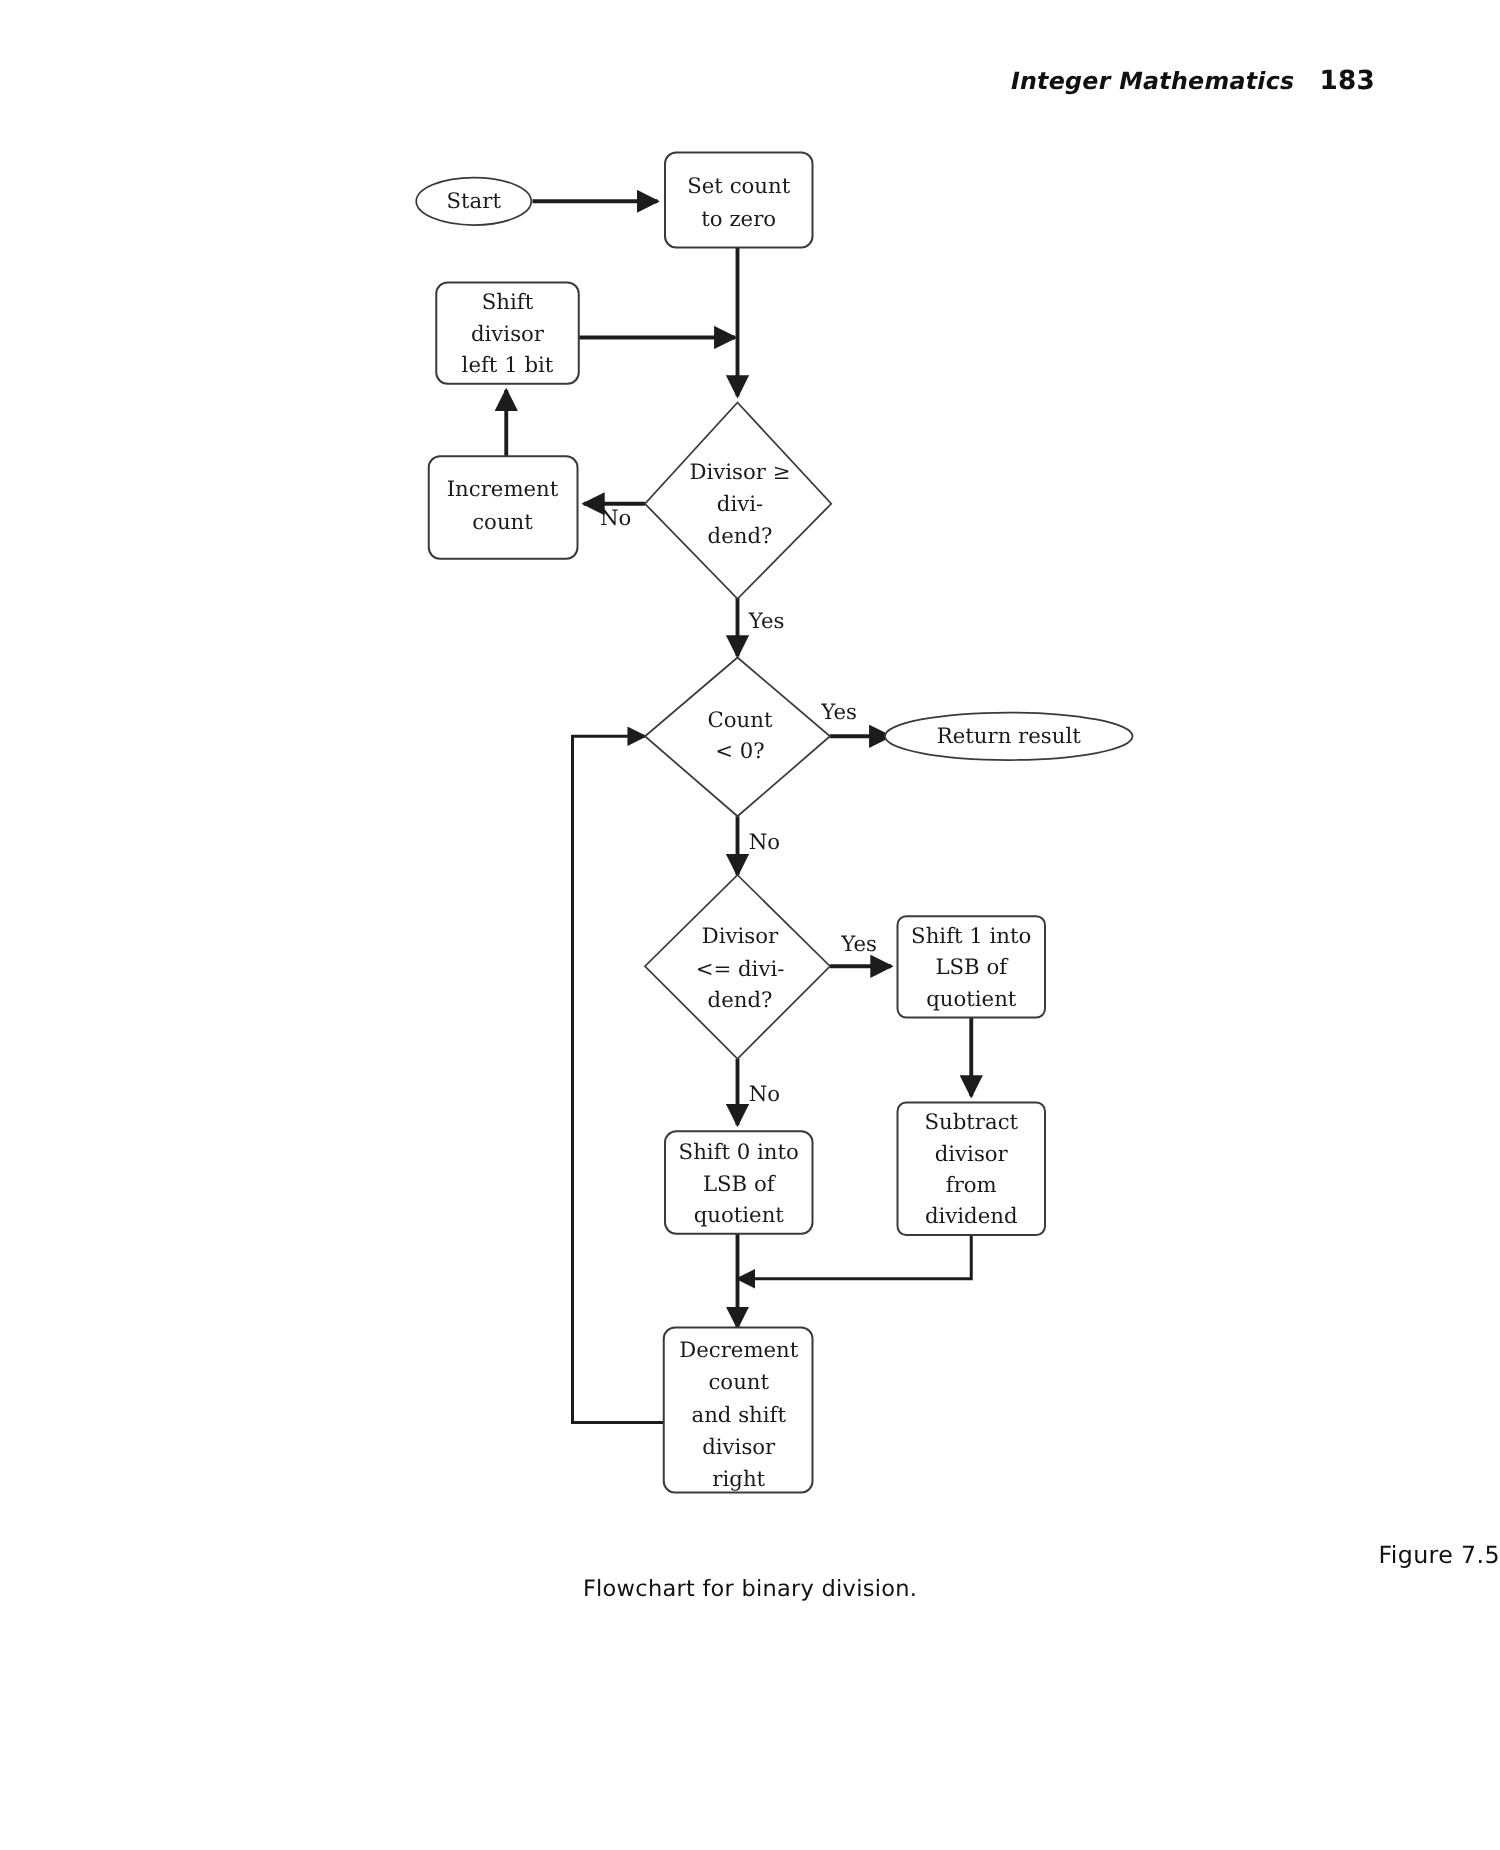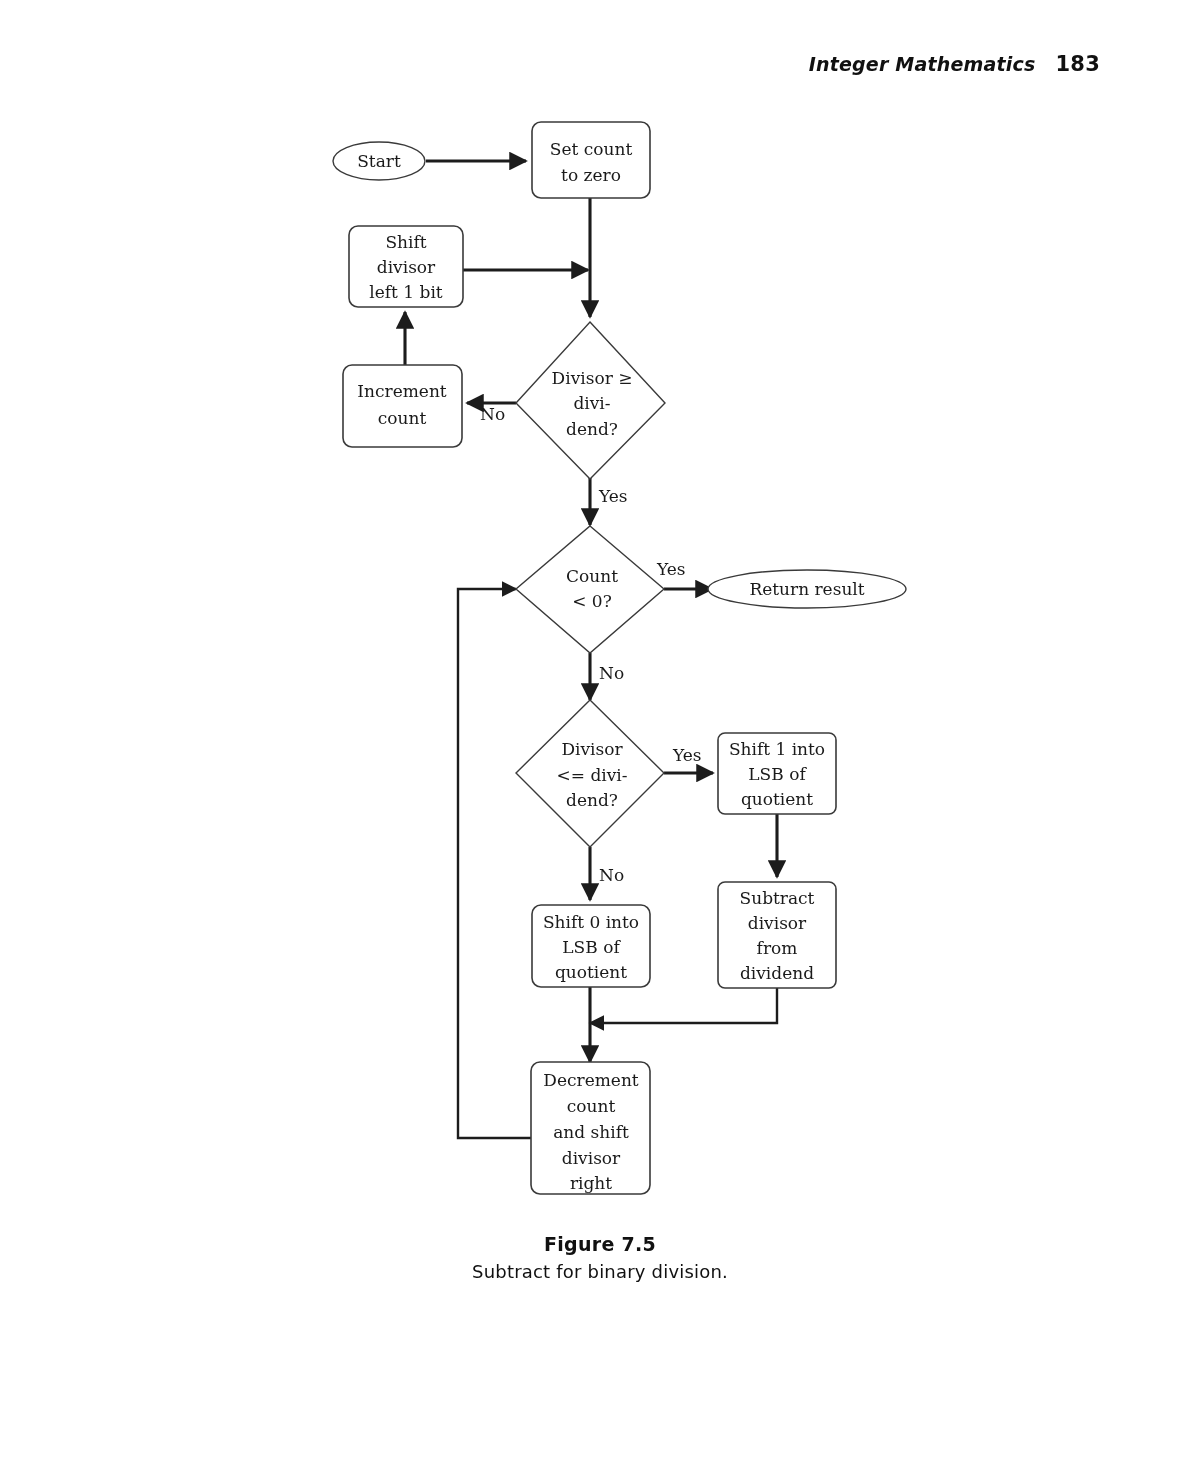--- a/index.html
+++ b/index.html
@@ -75,23 +75,24 @@
   }
   .caption {
     position: absolute;
     width: 100%;
     text-align: center;
     font-family: "DejaVu Sans", sans-serif;
     color: #111111;
   }
   .caption-title {
     top: 1233px;
-    font-weight: bold;
+    font-weight: normal;
     font-size: 19px;
     letter-spacing: 0.3px;
+    text-align: right;
   }
   .caption-sub {
     top: 1261px;
     font-size: 18px;
     letter-spacing: 0.2px;
   }
 </style>
 </head>
 <body>
 
@@ -222,15 +223,15 @@
       <text class="node-text" x="591" y="1081">Decrement</text>
       <text class="node-text" x="591" y="1107">count</text>
       <text class="node-text" x="591" y="1133">and shift</text>
       <text class="node-text" x="591" y="1159">divisor</text>
       <text class="node-text" x="591" y="1184">right</text>
     </g>
 
   </svg>
 
   <div class="caption caption-title">Figure 7.5</div>
-  <div class="caption caption-sub">Subtract for binary division.</div>
+  <div class="caption caption-sub">Flowchart for binary division.</div>
 
 </div>
 
 </body></html>

